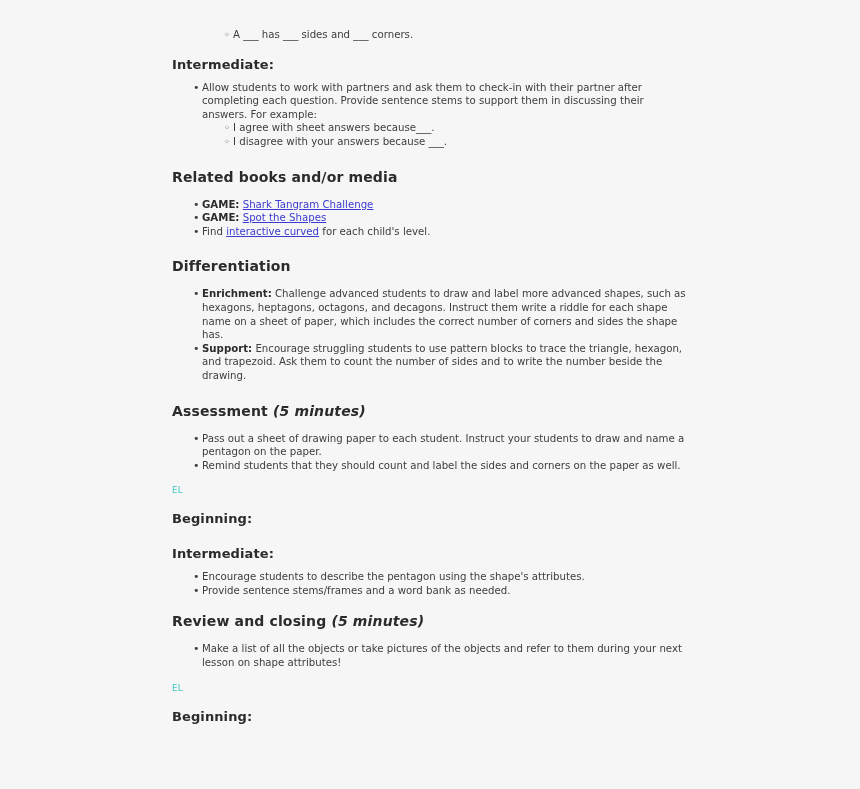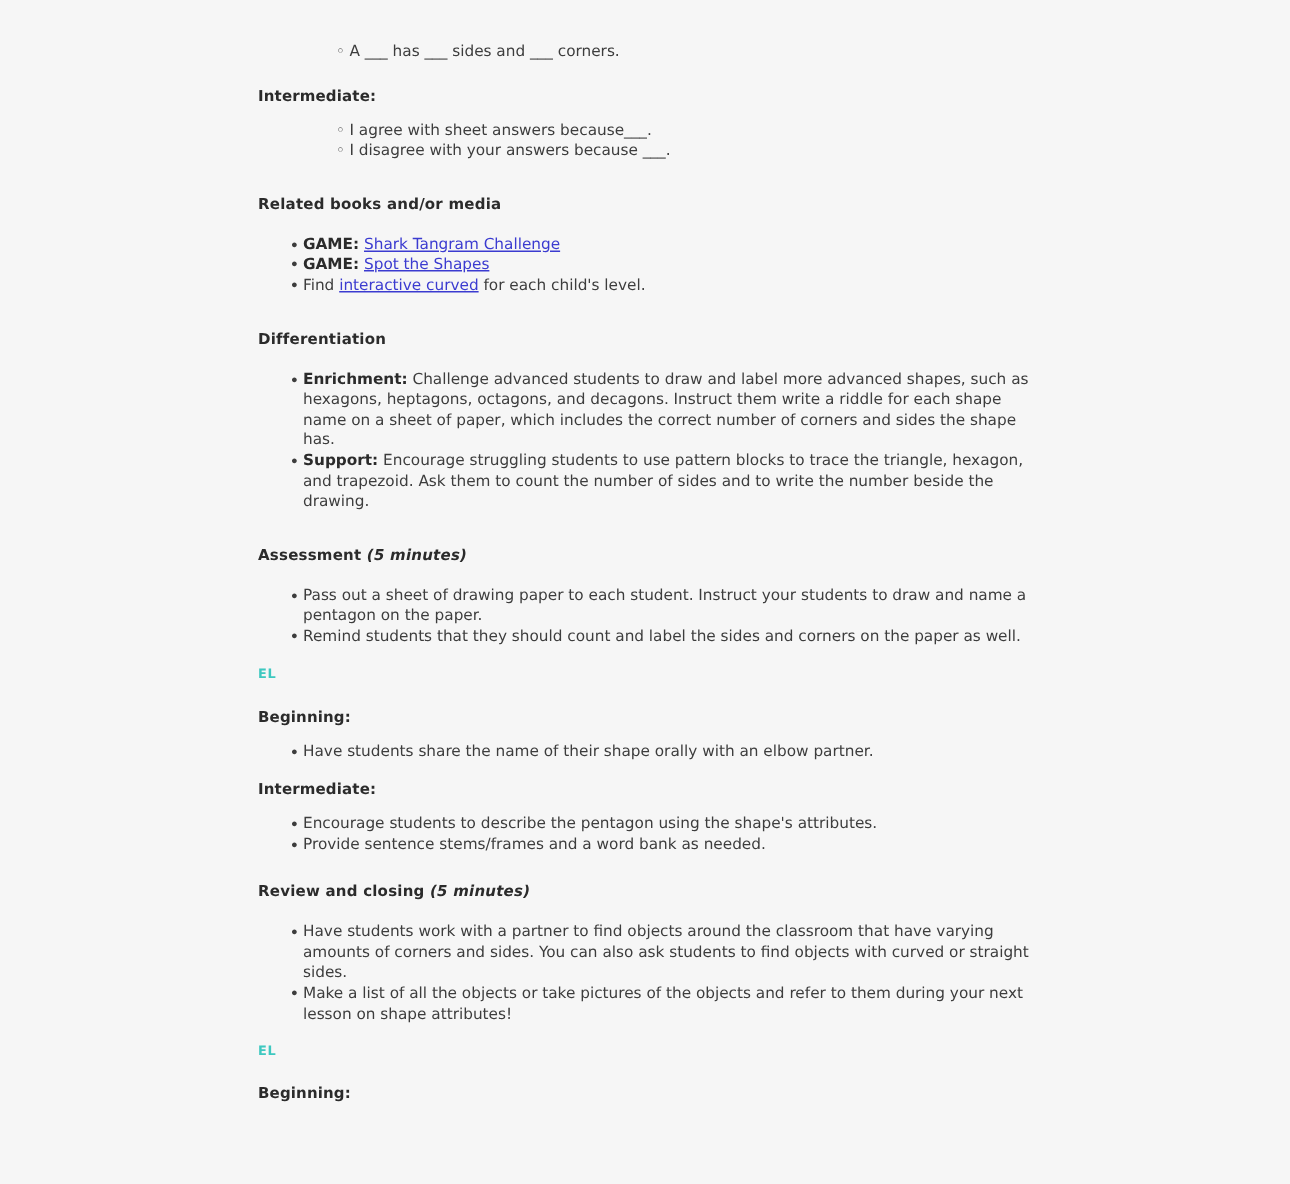--- a/index.html
+++ b/index.html
@@ -23,44 +23,44 @@
   }
   .content {
     position: absolute;
     left: 172px;
     top: 28px;
     width: 518px;
   }
 
   
   .section-heading {
-    font-size: 10px;
+    font-size: 14px;
     font-weight: bold;
     color: #2b2b2b;
     margin: 0;
     padding: 0;
     line-height: 17px;
     letter-spacing: 0.15px;
   }
   .section-heading .mins {
     font-style: italic;
     font-weight: bold;
   }
   .sub-heading {
-    font-size: 10px;
+    font-size: 13px;
     font-weight: bold;
     color: #2b2b2b;
     margin: 0;
     padding: 0;
     line-height: 14px;
     letter-spacing: 0.1px;
   }
   .el-label {
     font-size: 8.6px;
-    font-weight: bold;
+    font-weight: normal;
     color: #3ec8c0;
     letter-spacing: 0.4px;
     line-height: 12px;
     margin: 0;
   }
 
   
   ul.lvl1 {
     list-style: none;
     margin: 0;
@@ -129,20 +129,25 @@
         <span class="txt">A ___ has ___ sides and ___ corners.</span>
       </li>
     </ul>
 
     <div class="gap-lg"></div>
 
     <div class="sub-heading">Intermediate:</div>
 
     <div class="gap-sm"></div>
 
+    <ul class="lvl1">
+      <li>
+        <span class="txt">Allow students to work with partners and ask them to check-in with their partner after completing each question. Provide sentence stems to support them in discussing their answers. For example:</span>
+      </li>
+    </ul>
     <ul class="lvl2">
       <li>
         <span class="txt">I agree with sheet answers because___.</span>
       </li>
       <li>
         <span class="txt">I disagree with your answers because ___.</span>
       </li>
     </ul>
 
     <div class="gap-xl"></div>
@@ -206,23 +211,20 @@
 
     <div class="el-label">EL</div>
 
     <div class="gap-lg"></div>
 
     <div class="sub-heading">Beginning:</div>
 
     <div class="gap-sm"></div>
 
     <ul class="lvl1">
-      <li>
-        <span class="txt">Have students share the name of their shape orally with an elbow partner.</span>
-      </li>
     </ul>
 
     <div class="gap-md"></div>
 
     <div class="sub-heading">Intermediate:</div>
 
     <div class="gap-sm"></div>
 
     <ul class="lvl1">
       <li>
@@ -237,23 +239,20 @@
 
     <div class="section-heading">
       <span>Review and closing</span>
       <span class="mins">(5 minutes)</span>
     </div>
 
     <div class="gap-md"></div>
 
     <ul class="lvl1">
       <li>
-        <span class="txt">Have students work with a partner to find objects around the classroom that have varying amounts of corners and sides. You can also ask students to find objects with curved or straight sides.</span>
-      </li>
-      <li>
         <span class="txt">Make a list of all the objects or take pictures of the objects and refer to them during your next lesson on shape attributes!</span>
       </li>
     </ul>
 
     <div class="gap-md"></div>
 
     <div class="el-label">EL</div>
 
     <div class="gap-lg"></div>
 

